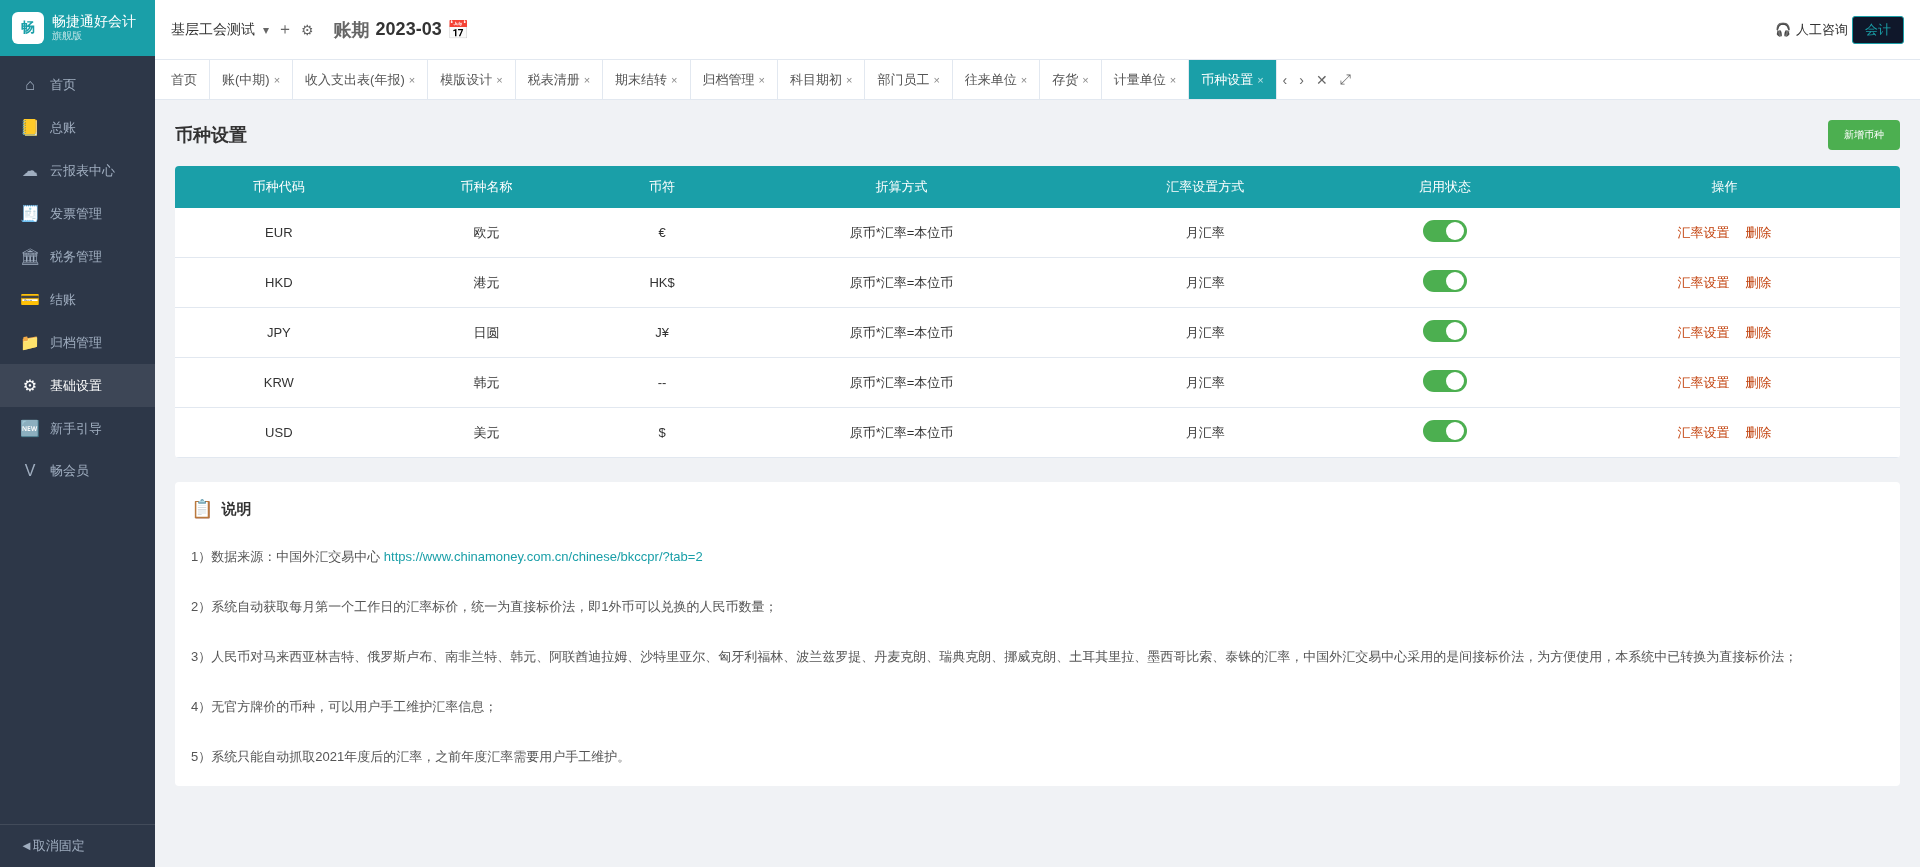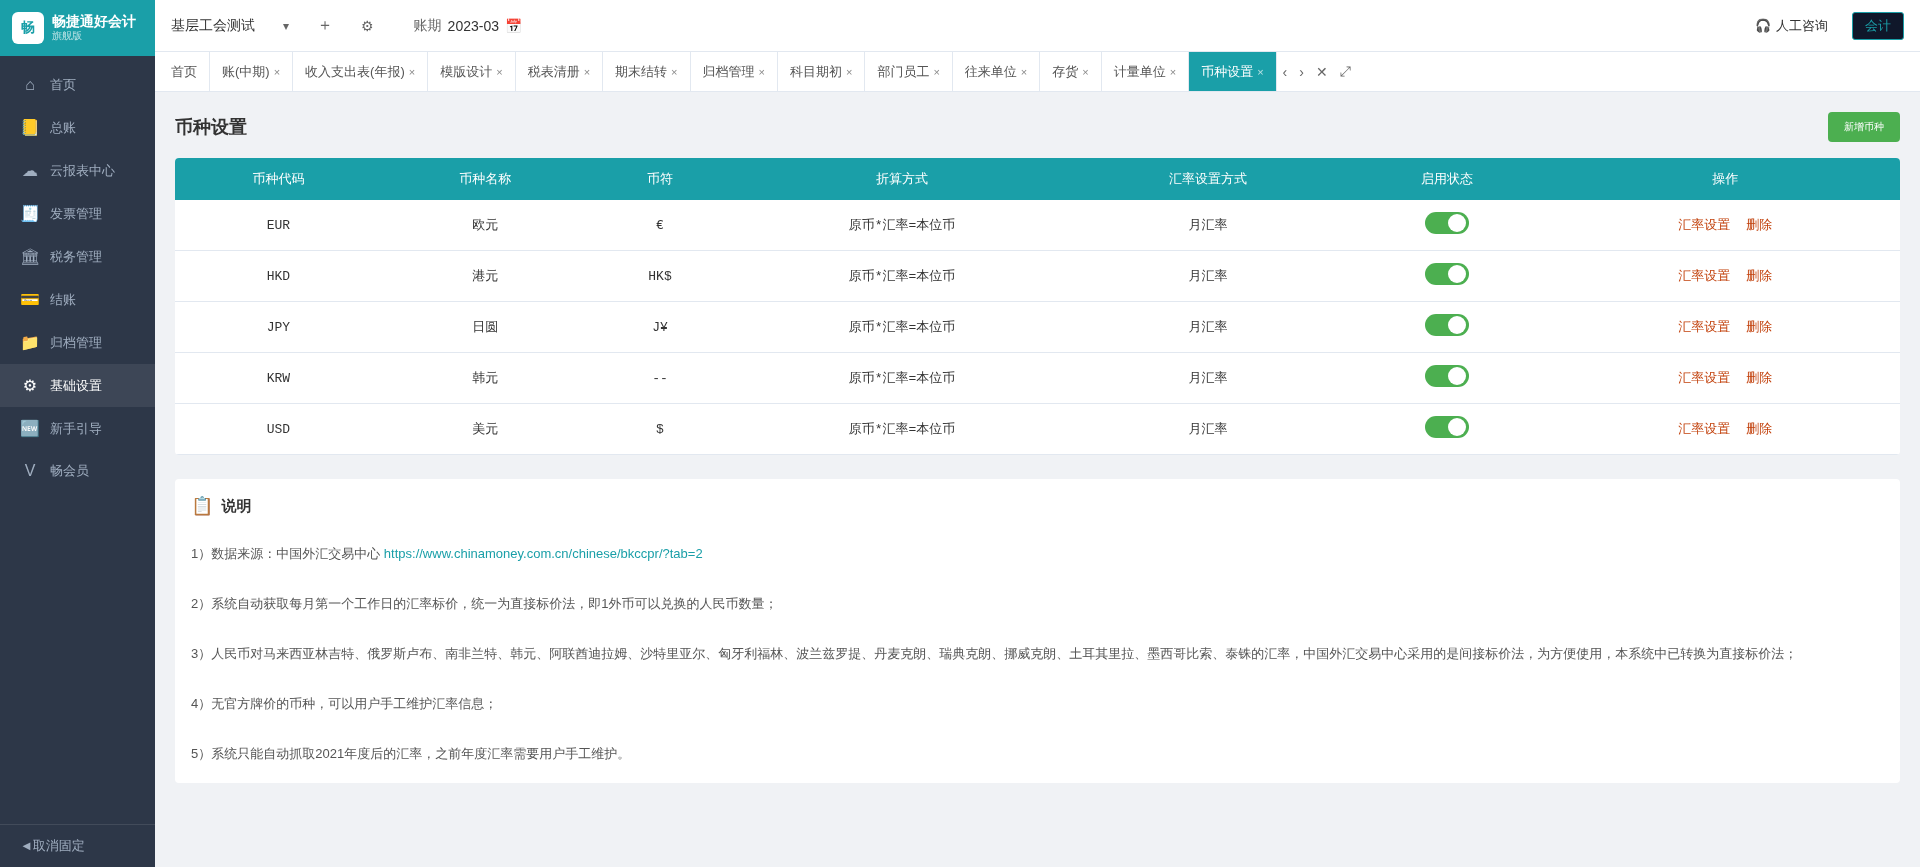--- a/index.html
+++ b/index.html
@@ -23,21 +23,21 @@
       gap: 8px;
       height: 56px;
     }
     .logo-icon {
       width: 32px; height: 32px;
       background: #fff;
       border-radius: 6px;
       display: flex; align-items: center; justify-content: center;
       color: #1a9fa8; font-weight: bold; font-size: 14px;
     }
-    .logo-text { color: #fff; font-size: 14px; font-weight: bold; line-height: 1.2; }
+    .logo-text { color: #fff; font-size: 14px; font-weight: normal; line-height: 1.2; }
     .logo-sub { font-size: 10px; color: rgba(255,255,255,0.7); }
     .sidebar-nav { flex: 1; padding-top: 8px; }
     .nav-item {
       display: flex; align-items: center; gap: 10px;
       padding: 12px 20px; cursor: pointer; color: #a0aec0;
       transition: background 0.2s;
     }
     .nav-item.active { color: #fff; background: rgba(255,255,255,0.08); }
     .nav-item .nav-icon { font-size: 16px; width: 20px; text-align: center; }
     .nav-item .nav-label { font-size: 13px; }
@@ -47,28 +47,28 @@
       display: flex; align-items: center; gap: 8px;
       border-top: 1px solid rgba(255,255,255,0.1);
     }
 
     
     .main { flex: 1; display: flex; flex-direction: column; overflow: hidden; }
 
     
     .topbar {
       background: #fff;
-      height: 52px;
+      height: 60px;
       display: flex; align-items: center;
       padding: 12px 16px;
       border-bottom: 1px solid #e2e8f0;
-      gap: 24px;
+      gap: 4px;
     }
     .topbar-company { color: #333; font-size: 14px; }
-    .topbar-period { display: flex; align-items: center; gap: 6px; color: #333; font-size: 14px; margin-left: 16px; }
+    .topbar-period { display: flex; align-items: center; gap: 6px; color: #333; font-size: 18px; margin-left: 16px; font-weight: bold; }
     .topbar-period .period-label { color: #666; }
     .topbar-period .calendar-icon { color: #1a9fa8; }
     .topbar-spacer { flex: 1; }
     .topbar-support { display: flex; align-items: center; gap: 4px; color: #333; cursor: pointer; font-size: 13px; }
     .topbar-btn {
       background: #0f172a; border: 1px solid #1a9fa8;
       color: #1a9fa8; padding: 4px 12px; border-radius: 3px; cursor: pointer; font-size: 13px;
     }
     .topbar-dropdown { color: #666; cursor: pointer; font-size: 12px; margin-left: 4px; }
     .topbar-add { color: #666; cursor: pointer; font-size: 16px; margin-left: 4px; }
@@ -104,21 +104,21 @@
     .page-title { font-size: 18px; font-weight: bold; color: #333; }
     .btn-new {
       background: #4caf50; color: #fff; border: none;
       padding: 8px 16px; border-radius: 4px; cursor: pointer; font-size: 10px;
     }
 
     
     .data-table { width: 100%; border-collapse: collapse; background: #fff; border-radius: 4px; overflow: hidden; }
     .data-table thead tr { background: #1a9fa8; }
     .data-table thead th { color: #fff; padding: 12px 16px; text-align: center; font-size: 13px; font-weight: normal; }
-    .data-table tbody tr { border-bottom: 1px solid #e2e8f0; font-family: Liberation Mono, monospace; }
+    .data-table tbody tr { border-bottom: 1px solid #e2e8f0; }
     .data-table tbody td { padding: 12px 16px; text-align: center; color: #333; font-size: 13px; }
 
     
     .toggle {
       display: inline-flex; align-items: center;
       width: 44px; height: 22px; background: #4caf50;
       border-radius: 11px; position: relative; cursor: pointer;
     }
     .toggle-knob {
       width: 18px; height: 18px; background: #fff; border-radius: 50%;

